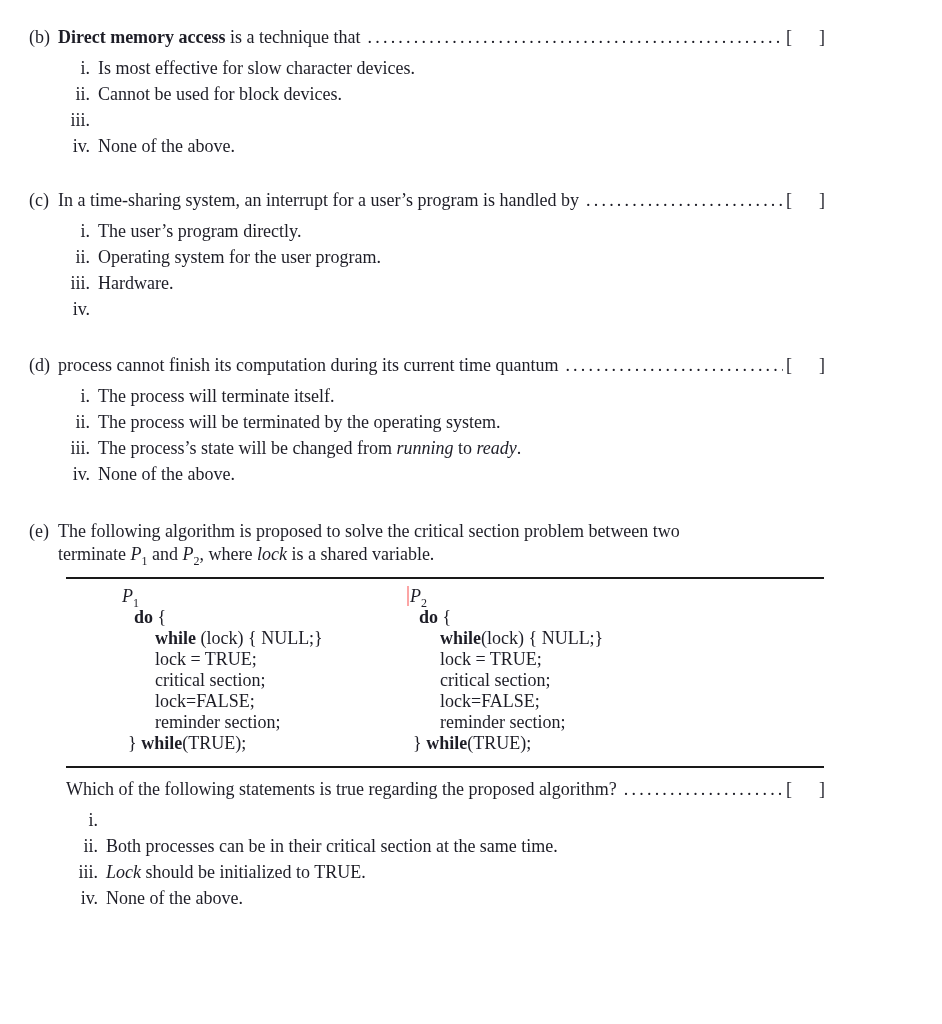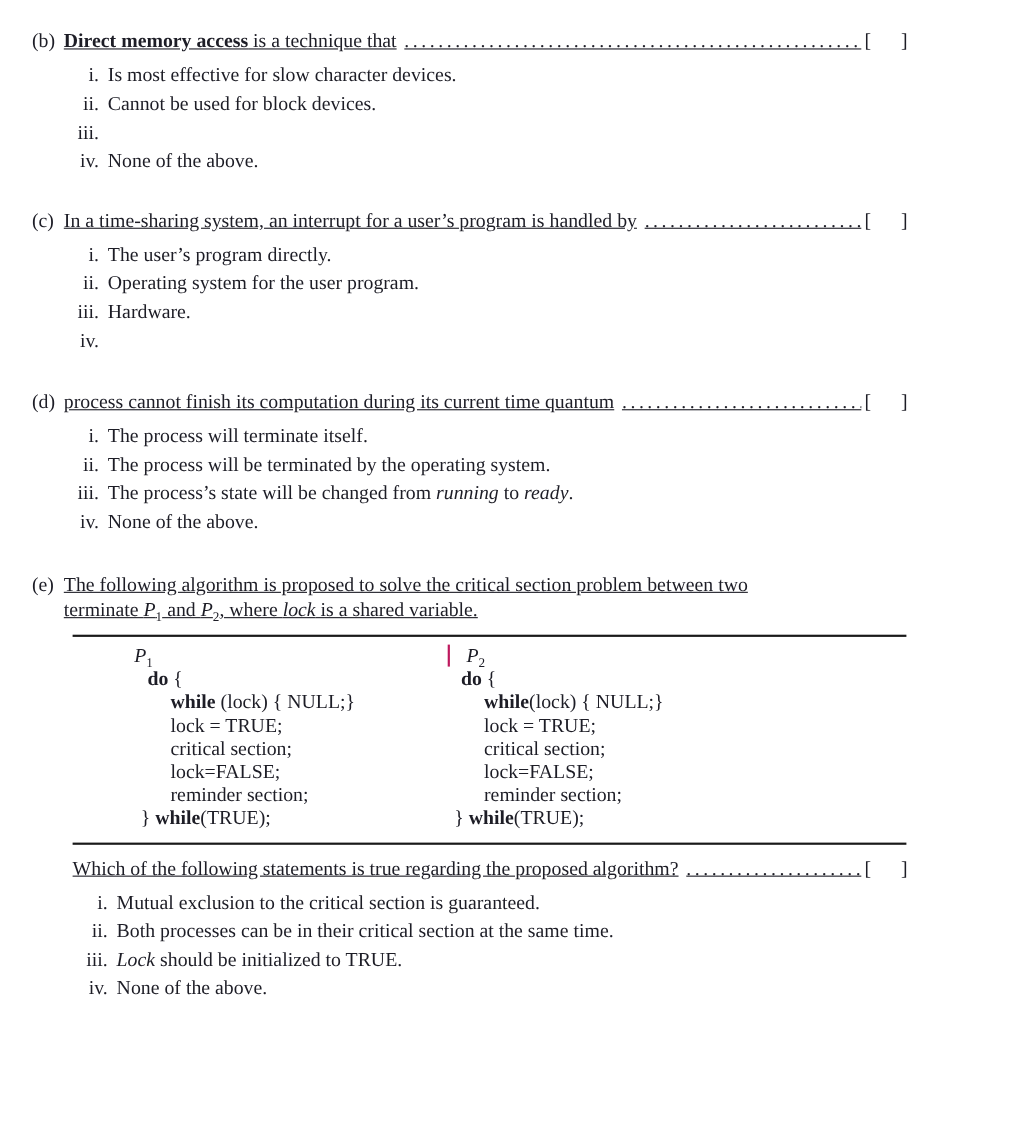--- a/index.html
+++ b/index.html
@@ -15,21 +15,21 @@
 
   
   .q { position: relative; margin-left: 58px; }
   .q-label { position: absolute; left: -29px; top: 0; line-height: 23px; }
   .q-b { margin-bottom: 30px; }
   .q-c { margin-bottom: 32px; }
   .q-d { margin-bottom: 33px; }
 
   .q-line {
     display: flex; align-items: flex-end;
-    width: 767px; line-height: 23px; white-space: nowrap; text-decoration: underline;
+    width: 767px; line-height: 23px; white-space: nowrap;
   }
   .q-line.plain { display: block; }
   .leader {
     flex: 1 1 auto; overflow: hidden;
     padding-left: 7px; min-width: 10px;
     letter-spacing: 3.2px;
   }
   .bracket { flex: 0 0 auto; }
   .bracket.open  { margin-left: 3px; }
   .bracket.close { margin-left: 27px; }
@@ -40,21 +40,21 @@
   .opt-text { max-width: 672px; white-space: normal; }
 
   
   .e-sub { margin-left: 8px; }
   .code-table { width: 758px; margin-top: 11px; }
   .tbl-rule { height: 2px; background: #191919; }
   .tbl-rule.bottom { margin-top: 12px; }
   .tbl-cols { display: flex; }
   .tbl-col.col1 { margin-left: 56px; width: 285px; font-family: Liberation Serif, serif; }
   .code-header { margin-top: 6px; line-height: 22px; }
-  .p2-bar { border-left: 2px solid #be185d; padding-left: 15px; }
+  .p2-bar { border-left: 2px solid #fca5a5; padding-left: 1px; }
   .code-line { line-height: 21px; white-space: nowrap; }
   .code-line.ind-do    { margin-left: 12px; }
   .code-line.ind-in    { margin-left: 33px; }
   .code-line.ind-close { margin-left: 6px; }
 
   .whichline { margin-top: 10px; width: 759px; }
   sub { font-size: 12px; line-height: 0; }
   b { font-weight: bold; }
   i { font-style: italic; }
 </style>
@@ -180,21 +180,20 @@
     <div class="e-sub">
       <div class="q-line whichline">
         <span class="q-text">Which of the following statements is true regarding the proposed algorithm?</span>
         <span class="leader">........................................................................................................................</span>
         <span class="bracket open">[</span>
         <span class="bracket close">]</span>
       </div>
       <div class="opts">
         <div class="opt">
           <span class="opt-num">i.</span>
-          <span class="opt-text">Mutual exclusion to the critical section is guaranteed.</span>
         </div>
         <div class="opt">
           <span class="opt-num">ii.</span>
           <span class="opt-text">Both processes can be in their critical section at the same time.</span>
         </div>
         <div class="opt">
           <span class="opt-num">iii.</span>
           <span class="opt-text"><i>Lock</i><span> should be initialized to TRUE.</span></span>
         </div>
         <div class="opt">

